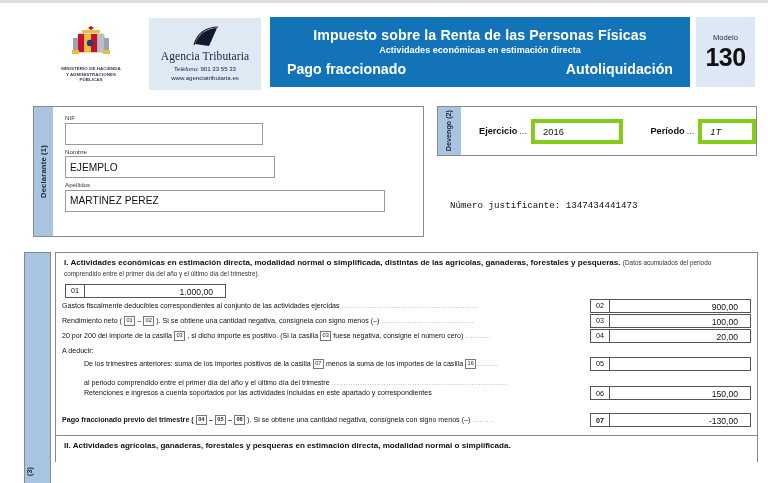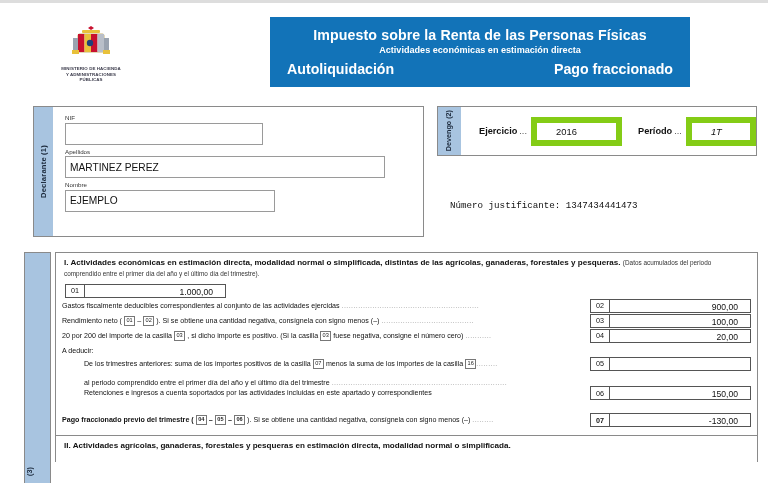--- a/index.html
+++ b/index.html
@@ -50,21 +50,21 @@
   .fld-nom{width:200px;}
   .fld-ape{width:310px;}
 
   
   .dev-box{position:absolute;left:437px;top:106px;width:318px;height:48px;border:1px solid #8a8a8a;background:#fff;}
   .dev-tab{position:absolute;left:0;top:0;width:23px;height:100%;background:#a8c4e0;display:flex;align-items:center;justify-content:center;}
   .dev-tab span{writing-mode:vertical-rl;transform:rotate(180deg);font-size:7.2px;font-weight:bold;color:#1c2a3c;line-height:1.15;text-align:center;}
   .dev-inner{position:absolute;left:23px;top:0;right:0;bottom:0;display:flex;align-items:center;padding-left:18px;}
   .dev-lbl{font-size:9.2px;font-weight:bold;color:#111;}
   .dev-dots{font-size:9.2px;color:#555;margin:0 4px 0 2px;}
-  .dev-in{border:6px solid #84cc16;height:17px;display:flex;align-items:center;padding:0 19px;font-size:9.4px;color:#111;}
+  .dev-in{border:4px solid #84cc16;height:17px;display:flex;align-items:center;padding:0 8px;font-size:9.4px;color:#111;}
   .dev-ej{width:75px;}
   .dev-pe{width:37px;font-style:italic;}
   .dev-gap{width:30px;}
 
   .justif{position:absolute;left:450px;top:200px;width:318px;text-align:left;font-size:9.2px;color:#111;font-family:Liberation Mono, monospace;}
 
   
   .leftbar{position:absolute;left:24px;top:252px;width:25px;height:231px;background:#a8c4e0;border:1px solid #8a8a8a;border-bottom:none;}
   .leftbar span{position:absolute;left:0;right:0;bottom:8px;writing-mode:vertical-rl;transform:rotate(180deg);
                 font-size:7.4px;font-weight:bold;color:#1c2a3c;text-align:center;margin:0 auto;}
@@ -116,49 +116,64 @@
           <rect x="3" y="26" width="7" height="4" fill="#e8c13a"></rect>
           <rect x="34" y="26" width="7" height="4" fill="#e8c13a"></rect>
         </svg>
         <div class="min-text">
           <div>MINISTERIO DE HACIENDA</div>
           <div>Y ADMINISTRACIONES</div>
           <div>PÚBLICAS</div>
         </div>
       </div>
 
+      <div class="agencia">
+        <svg class="ag-mark" viewBox="0 0 32 24">
+          <path d="M6 19 C9 9, 19 3, 28 3 L28 3 L20 21 Z" fill="#13182b"></path>
+          <path d="M5 20 C8 8, 18 2, 29 2" stroke="#13182b" stroke-width="1.1" fill="none"></path>
+        </svg>
+        <div class="ag-name">Agencia Tributaria</div>
+        <div class="ag-tel">
+          <div>Teléfono: 901 33 55 33</div>
+          <div>www.agenciatributaria.es</div>
+        </div>
+      </div>
     </div>
 
     <div class="banner">
       <div class="banner-l1">Impuesto sobre la Renta de las Personas Físicas</div>
       <div class="banner-l2">Actividades económicas en estimación directa</div>
       <div class="banner-row">
+        <div class="banner-l3">Pago fraccionado</div>
         <div class="banner-l3">Autoliquidación</div>
-        <div class="banner-l3">Pago fraccionado</div>
-      </div>
-    </div>
-
+      </div>
+    </div>
+
+    <div class="modelo">
+      <div class="modelo-lbl">Modelo</div>
+      <div class="modelo-num">130</div>
+    </div>
   </div>
 
   <div class="decl-box">
     <div class="vtab">
       <span>Declarante (1)</span>
     </div>
     <div class="decl-inner">
       <div class="fld">
         <div class="fld-lbl">NIF</div>
         <div class="fld-box fld-nif"></div>
       </div>
       <div class="fld">
+        <div class="fld-lbl">Nombre</div>
+        <div class="fld-box fld-nom">EJEMPLO</div>
+      </div>
+      <div class="fld">
         <div class="fld-lbl">Apellidos</div>
         <div class="fld-box fld-ape">MARTINEZ PEREZ</div>
-      </div>
-      <div class="fld">
-        <div class="fld-lbl">Nombre</div>
-        <div class="fld-box fld-nom">EJEMPLO</div>
       </div>
     </div>
   </div>
 
   <div class="dev-box">
     <div class="dev-tab">
       <span>Devengo (2)</span>
     </div>
     <div class="dev-inner">
       <span class="dev-lbl">Ejercicio</span>

